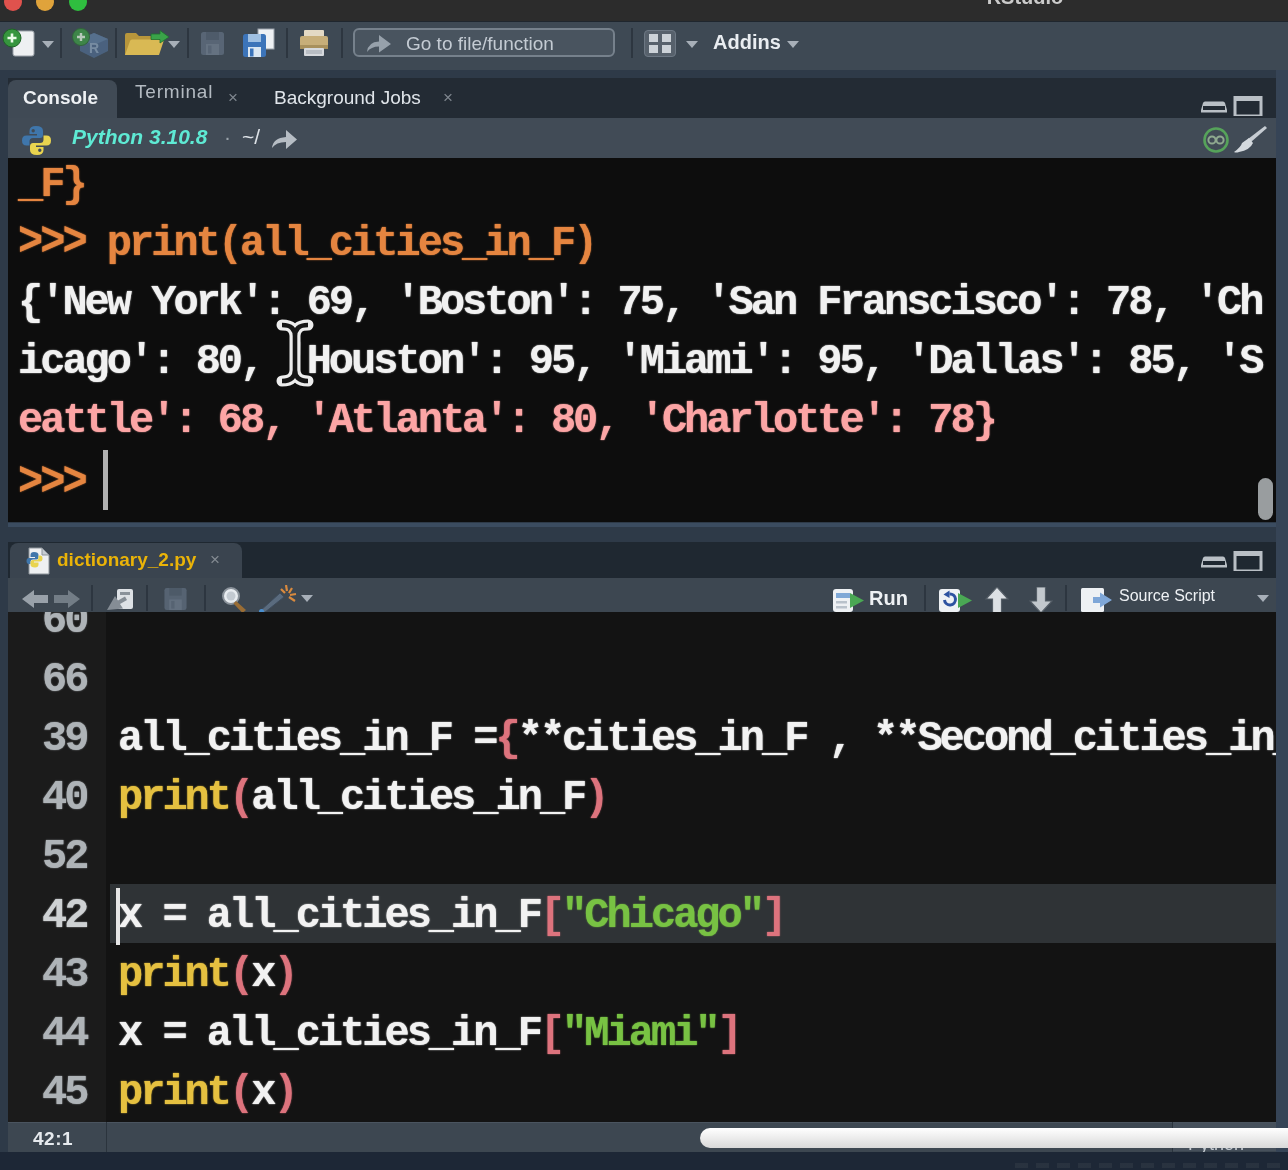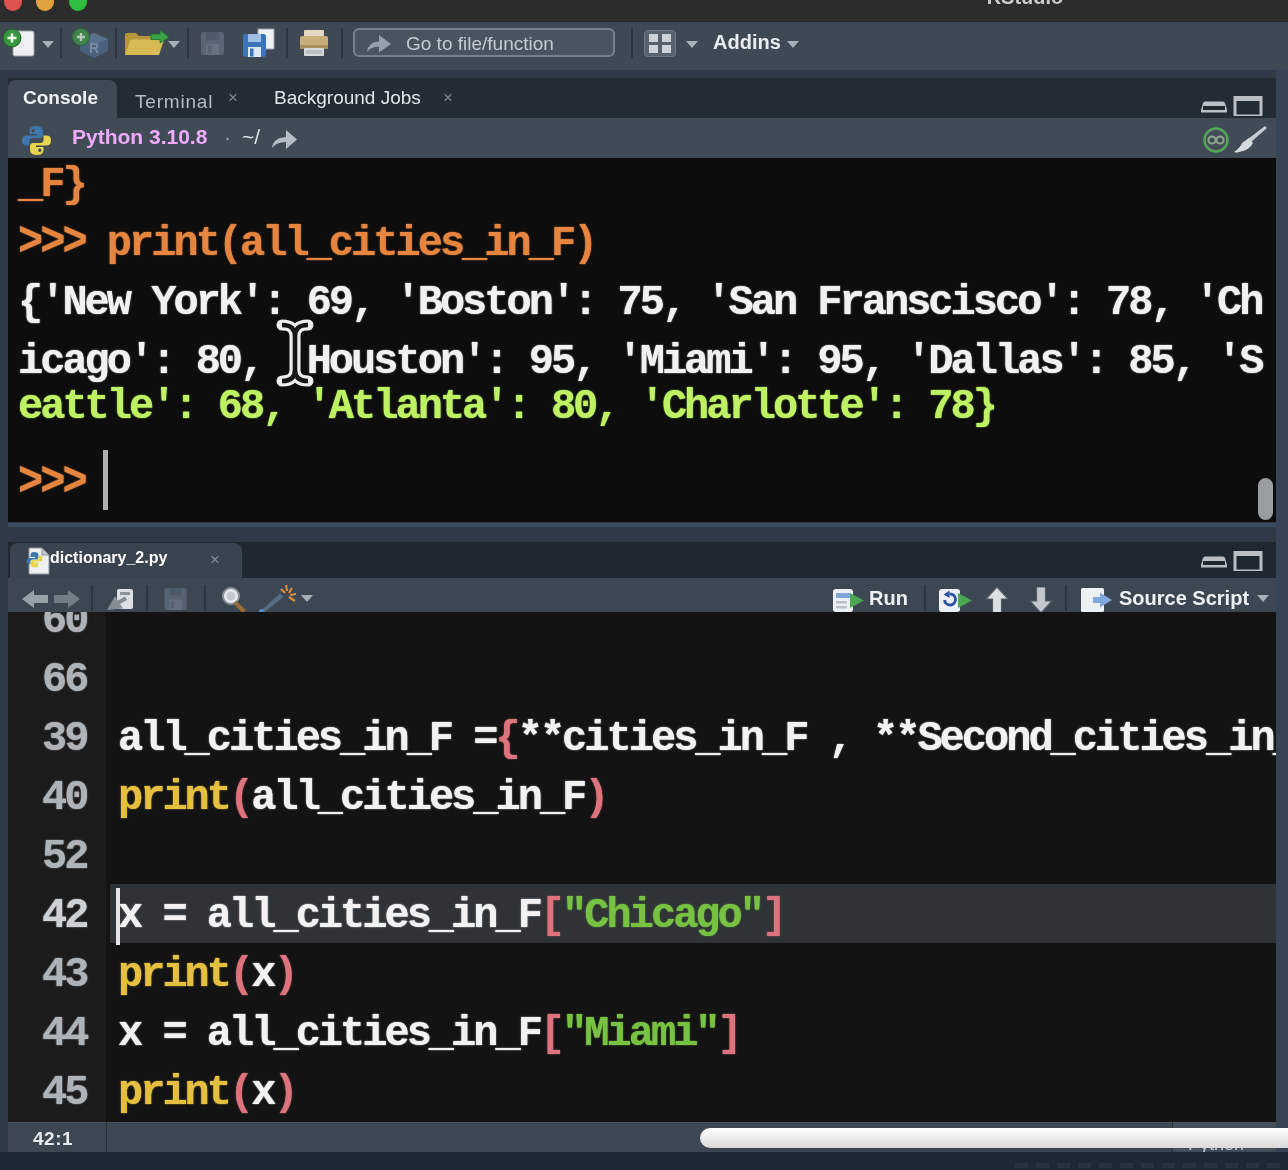--- a/index.html
+++ b/index.html
@@ -96,78 +96,78 @@
     <rect x="13" y="11" width="9" height="8" fill="#ccd2d8"></rect>
   </svg>
   <div class="caret abs" style="left:686px;top:41px;"></div>
   <div class="abs" style="left:713px;top:31px;font-size:20px;font-weight:bold;color:#e9edf1;">Addins</div>
   <div class="caret abs" style="left:787px;top:41px;"></div>
 
   <div class="abs" style="left:8px;top:78px;width:1268px;height:40px;background:#232b34;"></div>
 
   <div class="abs" style="left:8px;top:80px;width:109px;height:38px;background:#404a55;border-radius:8px 8px 0 0;"></div>
   <div class="abs" style="left:23px;top:87px;font-size:19px;font-weight:bold;color:#eef1f4;">Console</div>
-  <div class="abs" style="left:135px;top:91px;font-size:19px;letter-spacing:0.8px;color:#b3bac1;">Terminal</div>
+  <div class="abs" style="left:135px;top:81px;font-size:19px;letter-spacing:0.8px;color:#b3bac1;">Terminal</div>
   <div class="abs" style="left:228px;top:88px;font-size:17px;color:#7f868e;">×</div>
   <div class="abs" style="left:274px;top:87px;font-size:19px;color:#e0e5ea;">Background Jobs</div>
   <div class="abs" style="left:443px;top:88px;font-size:17px;color:#7f868e;">×</div>
 
   <svg class="abs" style="left:1199px;top:96px;" width="64" height="20" viewBox="0 0 64 20">
     <path d="M2 14 L4 7 Q4.5 5.5 6 5.5 L24 5.5 Q25.5 5.5 26 7 L28 14 Z" fill="#b9bfc5"></path>
     <rect x="4" y="10" width="22" height="4" fill="#232b34"></rect>
     <rect x="2" y="14" width="26" height="2.5" fill="#b9bfc5"></rect>
     <rect x="36" y="0" width="26" height="20" fill="none" stroke="#b9bfc5" stroke-width="3"></rect>
     <rect x="36" y="0" width="26" height="5" fill="#b9bfc5"></rect>
   </svg>
 
   <div class="abs" style="left:8px;top:118px;width:1268px;height:40px;background:#414b56;"></div>
   <svg class="abs" style="left:21px;top:125px;" width="31" height="31" viewBox="0 0 31 31">
     <path d="M15 1 Q8.5 1 8.5 6 L8.5 9 L16 9 L16 10.5 L5.5 10.5 Q1 10.5 1 15.5 Q1 20.5 5.5 20.5 L8.5 20.5 L8.5 16.5 Q8.5 13 12 13 L19 13 Q22 13 22 9.5 L22 6 Q22 1 15 1 Z M12.2 4 A1.7 1.7 0 1 1 12.2 7.4 A1.7 1.7 0 1 1 12.2 4 Z" fill="#3f76ab"></path>
     <path d="M16 30 Q22.5 30 22.5 25 L22.5 22 L15 22 L15 20.5 L25.5 20.5 Q30 20.5 30 15.5 Q30 10.5 25.5 10.5 L22.5 10.5 L22.5 14.5 Q22.5 18 19 18 L12 18 Q9 18 9 21.5 L9 25 Q9 30 16 30 Z M18.8 27 A1.7 1.7 0 1 1 18.8 23.6 A1.7 1.7 0 1 1 18.8 27 Z" fill="#e9d44f"></path>
   </svg>
-  <div class="abs" style="left:72px;top:125px;font-size:21px;font-weight:bold;color:#f0abfc;">Python 3.10.8</div>
+  <div class="abs" style="left:72px;top:125px;font-size:21px;font-weight:bold;color:#5eead4;font-style:italic;">Python 3.10.8</div>
   <div class="abs" style="left:224px;top:125px;font-size:21px;color:#9ba3ab;">·</div>
   <div class="abs" style="left:242px;top:125px;font-size:21px;color:#dde2e7;">~/</div>
   <svg class="abs" style="left:270px;top:126px;" width="28" height="24" viewBox="0 0 28 24">
     <path d="M2 22 Q3 12 16 11 L16 4 L27 13.5 L16 23 L16 16 Q6 16 2 22 Z" fill="#b6bdc4"></path>
   </svg>
 
   <svg class="abs" style="left:1203px;top:126px;" width="66" height="28" viewBox="0 0 66 28">
     <circle cx="13" cy="14" r="11.5" fill="none" stroke="#56a35a" stroke-width="2.6"></circle>
     <circle cx="9" cy="14" r="3.6" fill="none" stroke="#8fa98f" stroke-width="2"></circle>
     <circle cx="17" cy="14" r="3.6" fill="none" stroke="#8fa98f" stroke-width="2"></circle>
     <path d="M62 0 L64 2 L48 16 L45 13 Z" fill="#c6ccd2"></path>
     <path d="M46 12 L50 17 Q47 24 36 26 Q33 27 31 26 Q38 21 39 17 Z" fill="#d4d9de"></path>
   </svg>
 
   <div class="abs" style="left:8px;top:158px;width:1268px;height:364px;background:#0d0d0d;overflow:hidden;" id="console">
     <div class="abs mono" style="left:10px;top:6px; color:#e58540;">_F}</div>
     <div class="abs mono" style="left:10px;top:65px; color:#e58540;"><span style="display:inline-block;transform:scaleY(1.15);transform-origin:0 29px;">&gt;&gt;&gt;</span> print(all_cities_in_F)</div>
     <div class="abs mono" style="left:10px;top:124px;color:#f1f1f1;">{'New York': 69, 'Boston': 75, 'San Franscisco': 78, 'Ch</div>
     <div class="abs mono" style="left:10px;top:183px;color:#f1f1f1;">icago': 80, 'Houston': 95, 'Miami': 95, 'Dallas': 85, 'S</div>
-    <div class="abs mono" style="left:10px;top:228px;color:#bef264;">eattle': 68, 'Atlanta': 80, 'Charlotte': 78}</div>
+    <div class="abs mono" style="left:10px;top:242px;color:#fca5a5;">eattle': 68, 'Atlanta': 80, 'Charlotte': 78}</div>
     <div class="abs mono" style="left:10px;top:303px;color:#e58540;"><span style="display:inline-block;transform:scaleY(1.15);transform-origin:0 17px;">&gt;&gt;&gt;</span></div>
     <div class="abs" style="left:95px;top:292px;width:5px;height:60px;background:#b0b0b0;"></div>
     <div class="abs" style="left:1250px;top:320px;width:15px;height:42px;border-radius:8px;background:#999d9f;"></div>
 
     <svg class="abs" style="left:266px;top:160px;" width="42" height="70" viewBox="0 0 42 70">
       <path d="M8 7 Q15 7 18 10 Q21 13 21 18 Q21 13 24 10 Q27 7 34 7 M8 63 Q15 63 18 60 Q21 57 21 52 Q21 57 24 60 Q27 63 34 63 M21 14 L21 56" fill="none" stroke="#ececec" stroke-width="11" stroke-linecap="round"></path>
       <path d="M8 7 Q15 7 18 10 Q21 13 21 18 Q21 13 24 10 Q27 7 34 7 M8 63 Q15 63 18 60 Q21 57 21 52 Q21 57 24 60 Q27 63 34 63 M21 13 L21 57" fill="none" stroke="#161616" stroke-width="4.6" stroke-linecap="butt"></path>
     </svg>
   </div>
 
   <div class="abs" style="left:8px;top:542px;width:1268px;height:36px;background:#1f2831;"></div>
   <div class="abs" style="left:10px;top:543px;width:232px;height:35px;background:#3a444f;border-radius:8px 8px 0 0;"></div>
   <svg class="abs" style="left:25px;top:546px;" width="26" height="30" viewBox="0 0 26 30">
     <path d="M4 2 L17 2 L24 9 L24 28 L4 28 Z" fill="#eef0f2" stroke="#8d949b" stroke-width="1"></path>
     <path d="M17 2 L17 9 L24 9 Z" fill="#c6ccd2" stroke="#8d949b" stroke-width="1"></path>
     <path d="M9 6 Q5.5 6 5.5 9 L5.5 11 L10 11 L10 12 L4 12 Q1.5 12 1.5 15 Q1.5 18 4 18 L5.5 18 L5.5 15.5 Q5.5 13.5 8 13.5 L11.5 13.5 Q13.5 13.5 13.5 11 L13.5 9 Q13.5 6 9 6 Z" fill="#3f76ab"></path>
     <path d="M10 21.5 Q13.5 21.5 13.5 18.5 L13.5 16.5 L9 16.5 L9 15.5 L15 15.5 Q17.5 15.5 17.5 12.5 Q17.5 9.5 15 9.5 L13.5 9.5 L13.5 12 Q13.5 14 11 14 L7.5 14 Q5.5 14 5.5 16.5 L5.5 18.5 Q5.5 21.5 10 21.5 Z" fill="#e9d44f"></path>
   </svg>
-  <div class="abs" style="left:50px;top:549px;font-size:16px;font-weight:bold;color:#ffffff;">dictionary_2.py</div>
+  <div class="abs" style="left:57px;top:549px;font-size:19px;font-weight:bold;color:#eab308;">dictionary_2.py</div>
   <div class="abs" style="left:210px;top:550px;font-size:17px;color:#848b92;">×</div>
 
   <svg class="abs" style="left:1199px;top:551px;" width="64" height="20" viewBox="0 0 64 20">
     <path d="M2 14 L4 7 Q4.5 5.5 6 5.5 L24 5.5 Q25.5 5.5 26 7 L28 14 Z" fill="#b9bfc5"></path>
     <rect x="4" y="10" width="22" height="4" fill="#1f2831"></rect>
     <rect x="2" y="14" width="26" height="2.5" fill="#b9bfc5"></rect>
     <rect x="36" y="0" width="26" height="20" fill="none" stroke="#b9bfc5" stroke-width="3"></rect>
     <rect x="36" y="0" width="26" height="5" fill="#b9bfc5"></rect>
   </svg>
 
@@ -226,21 +226,21 @@
     <path d="M12 0 L23 12 L16.5 12 L16.5 26 L7.5 26 L7.5 12 L1 12 Z" fill="#dcE0e4" stroke="#555e67" stroke-width="1.2"></path>
   </svg>
   <svg class="abs" style="left:1029px;top:587px;" width="24" height="26" viewBox="0 0 24 26">
     <path d="M12 26 L23 14 L16.5 14 L16.5 0 L7.5 0 L7.5 14 L1 14 Z" fill="#c2c8cd" stroke="#555e67" stroke-width="1.2"></path>
   </svg>
   <div class="sep abs" style="left:1065px;top:585px;height:26px;"></div>
   <svg class="abs" style="left:1081px;top:588px;" width="34" height="24" viewBox="0 0 34 24">
     <rect x="0" y="0" width="23" height="24" rx="1.5" fill="#eef1f4"></rect>
     <path d="M19 4.5 L31 12 L19 19.5 L19 15 L12 15 L12 9 L19 9 Z" fill="#7fa7d8"></path>
   </svg>
-  <div class="abs" style="left:1119px;top:587px;font-size:20px;font-weight:bold;color:#eef1f4;text-align:center;">Source Script</div>
+  <div class="abs" style="left:1119px;top:587px;font-size:16px;font-weight:normal;color:#eef1f4;text-align:center;">Source Script</div>
   <div class="caret abs" style="left:1257px;top:595px;"></div>
 
   <div class="abs" style="left:8px;top:612px;width:1268px;height:510px;background:#131313;overflow:hidden;" id="code">
     <div class="abs" style="left:0;top:0;width:98px;height:510px;background:#1b1b1b;"></div>
 
     <div class="abs" style="left:102px;top:272px;width:1166px;height:59px;background:#2f3336;"></div>
     <div id="gutter" class="mono" style="position:absolute;color:#aeb3b7;">
       <div class="abs" style="left:34px;top:-12px;">60</div>
       <div class="abs" style="left:34px;top:47px;">66</div>
       <div class="abs" style="left:34px;top:106px;">39</div>

